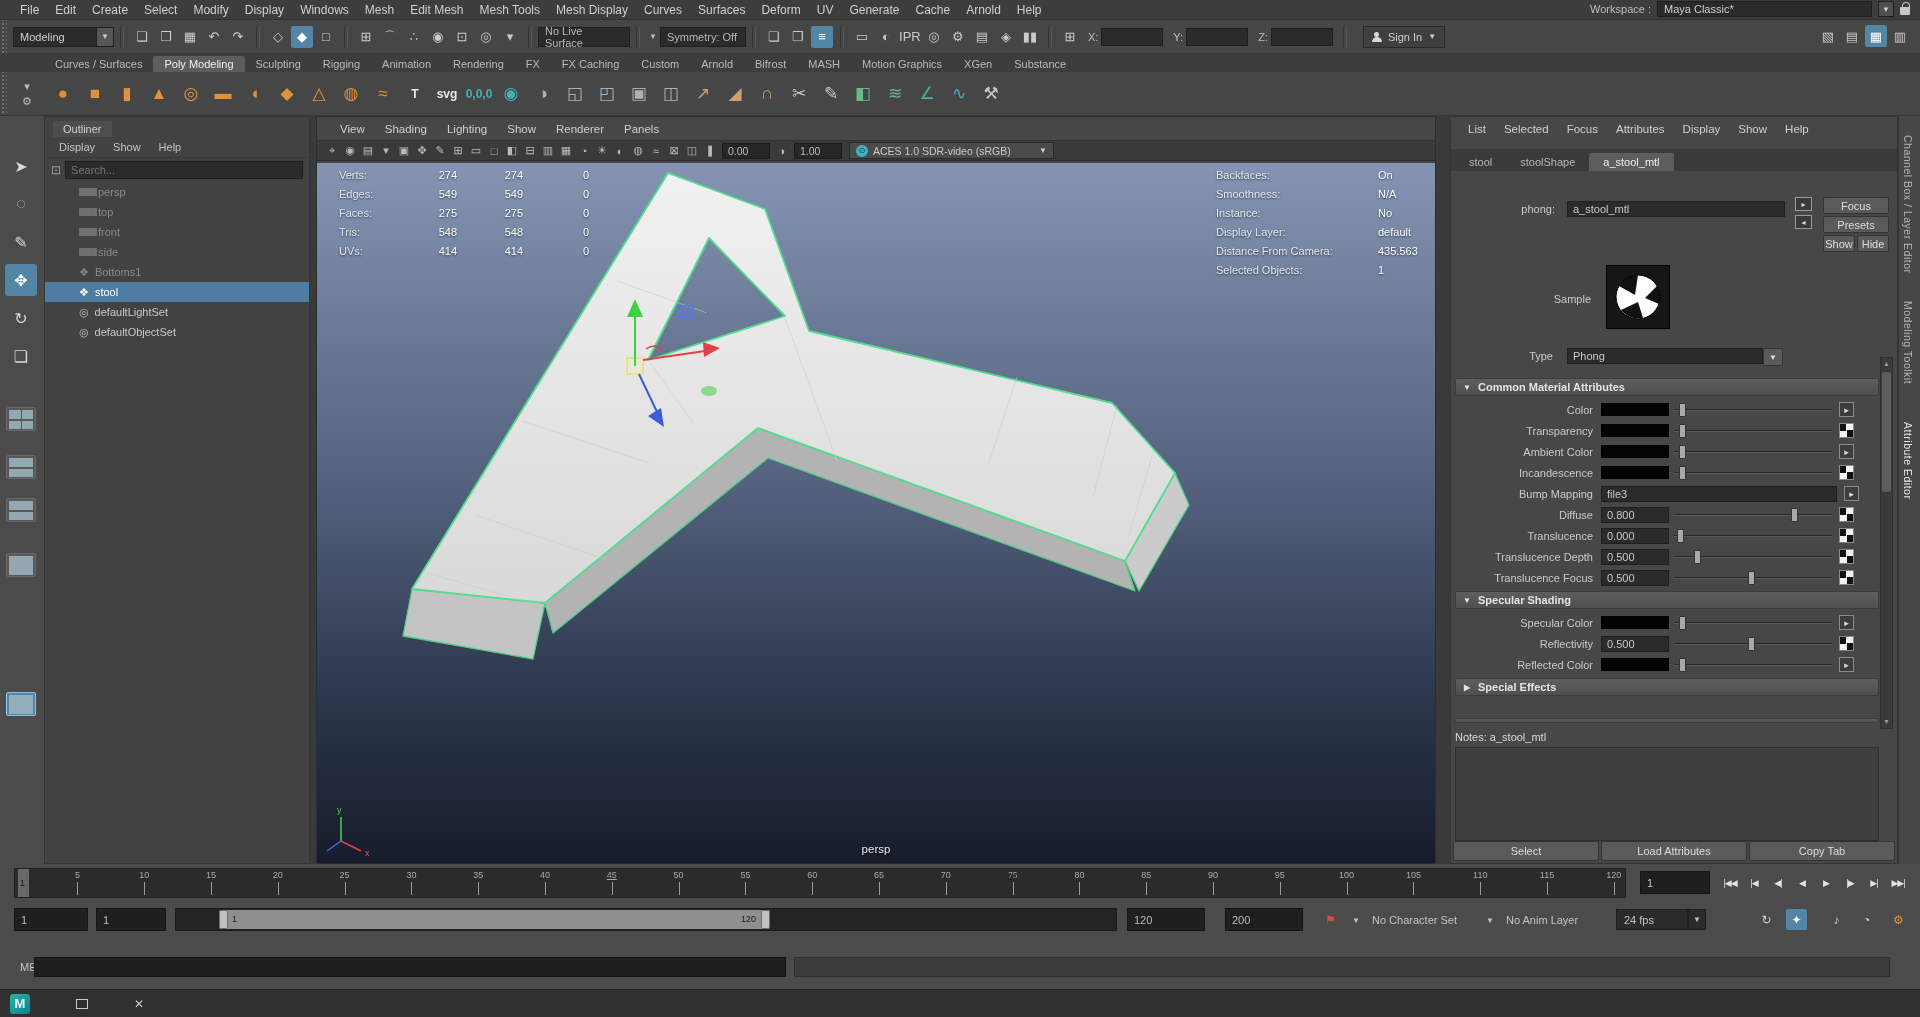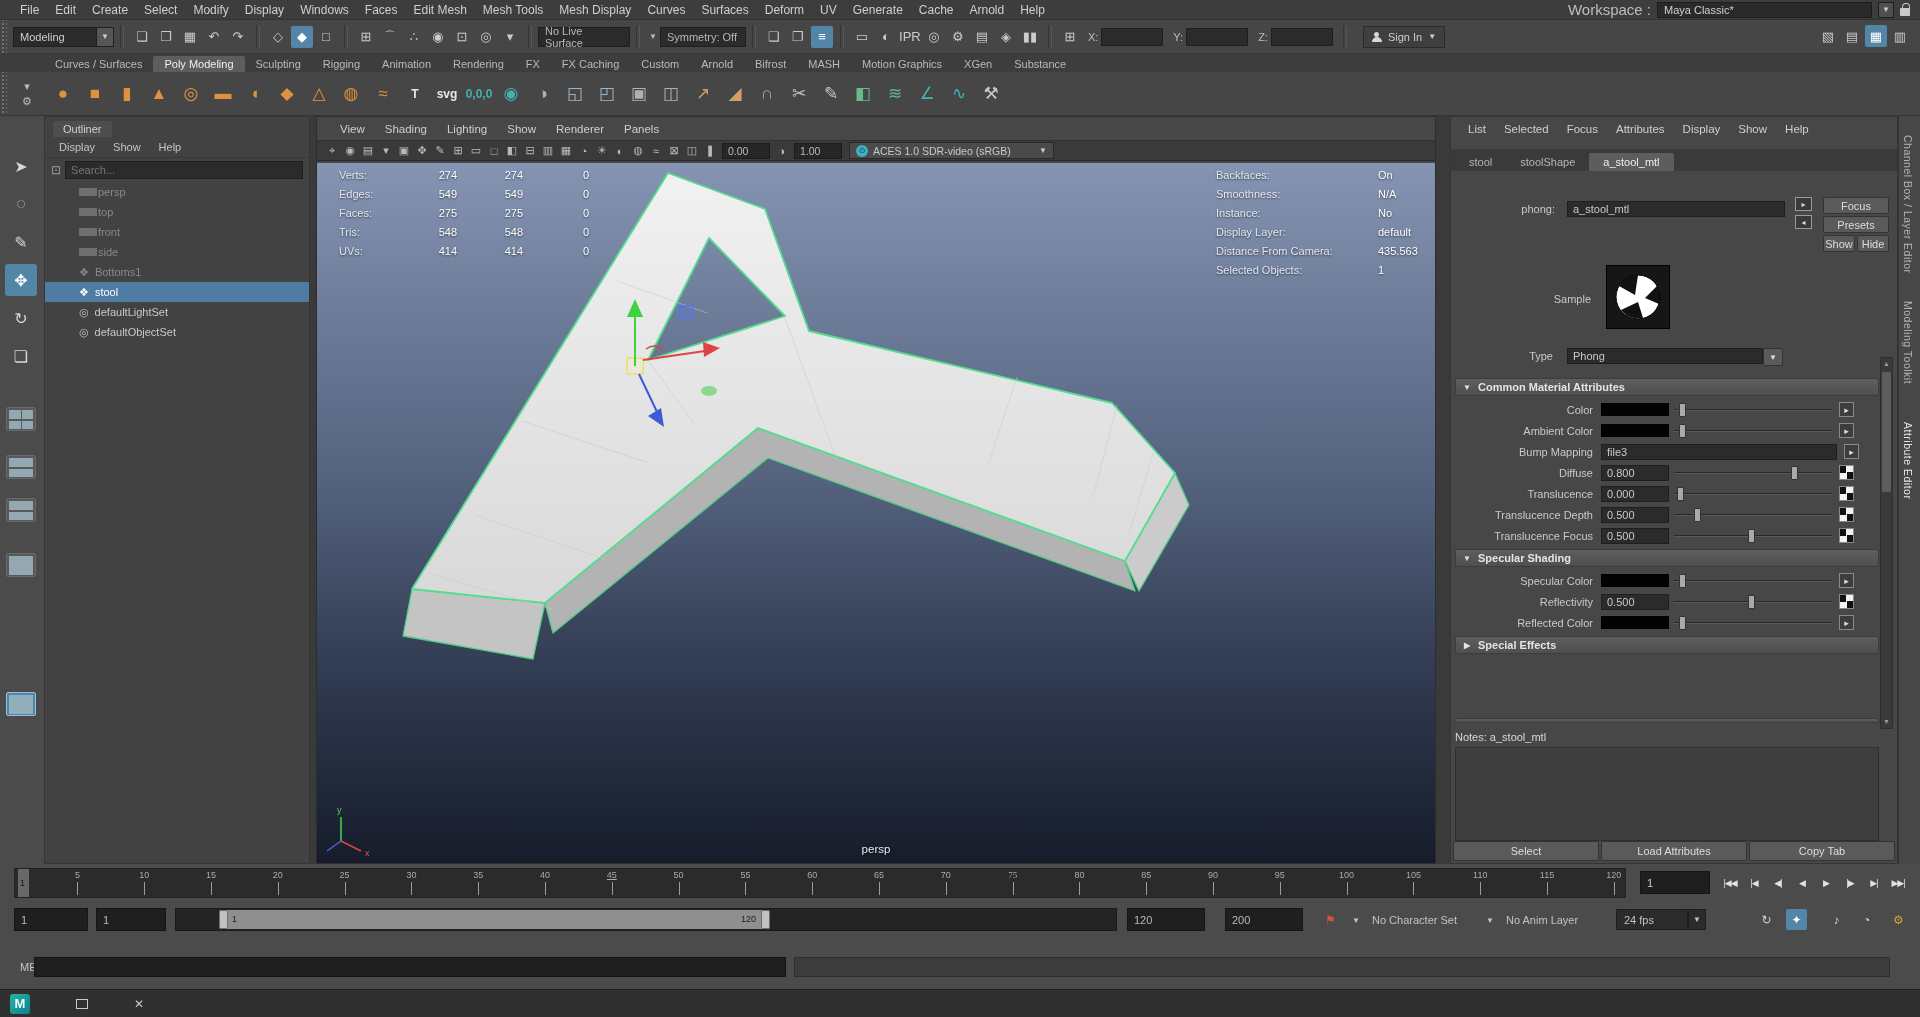--- a/index.html
+++ b/index.html
@@ -6,21 +6,21 @@
   html,body{background:#333}
   #root{position:relative;width:1920px;height:1017px;background:#4b4b4b;overflow:hidden;
         font-family:"Liberation Sans",sans-serif;font-size:11px;color:#ccc;-webkit-font-smoothing:antialiased}
   .abs{position:absolute}
   .flex{display:flex;align-items:center}
   .grip{width:7px;height:100%;background-image:radial-gradient(#6e6e6e 1px,transparent 1px);background-size:4px 4px;background-position:1px 2px}
   
   #menubar{left:0;top:0;width:1920px;height:20px;background:#3d3d3d;border-bottom:1px solid #313131;display:flex;align-items:center;padding-left:12px}
   .menu-item{padding:0 8px;font-size:12px;color:#cfcfcf;line-height:20px;cursor:default}
   #workspace{position:absolute;right:10px;top:1px;display:flex;align-items:center;gap:6px}
-  #workspace .lbl{color:#bdbdbd;font-size:15px}
+  #workspace .lbl{color:#bdbdbd;font-size:11px}
   #workspace .box{width:215px;height:16px;background:#2a2a2a;border:1px solid #1e1e1e;color:#cfcfcf;display:flex;align-items:center;padding:0 6px;font-size:11px}
   #workspace .dd{width:16px;height:16px;background:#4f4f4f;border:1px solid #1e1e1e;display:flex;align-items:center;justify-content:center;font-size:8px;color:#ccc}
   .lock{width:10px;height:8px;background:#c9c9c9;border-radius:1px;position:relative;margin-top:4px}
   .lock:before{content:'';position:absolute;left:2px;top:-5px;width:6px;height:6px;border:1.5px solid #c9c9c9;border-bottom:none;border-radius:4px 4px 0 0}
   
   #statusline{left:0;top:20px;width:1920px;height:34px;background:#464646;border-bottom:1px solid #3a3a3a;display:flex;align-items:center}
   .sl-sep{width:4px;height:24px;border-left:1px solid #353535;border-right:1px solid #585858;margin:0 6px;border-radius:2px}
   .sl-icon{width:22px;height:22px;margin:0 1px;display:flex;align-items:center;justify-content:center;font-size:13px;color:#cbcbcb;border-radius:2px}
   .sl-icon.active{background:#5285a6;color:#fff}
   .mode-dd{width:84px;height:20px;background:#2b2b2b;border:1px solid #1f1f1f;display:flex;align-items:center;padding:0 6px;color:#cfcfcf;margin-left:6px}
@@ -149,21 +149,21 @@
 
   <div id="menubar" class="abs">
     <div id="mb-items" class="flex">
         <span class="menu-item">File</span>
         <span class="menu-item">Edit</span>
         <span class="menu-item">Create</span>
         <span class="menu-item">Select</span>
         <span class="menu-item">Modify</span>
         <span class="menu-item">Display</span>
         <span class="menu-item">Windows</span>
-        <span class="menu-item">Faces</span>
+        <span class="menu-item">Mesh</span>
         <span class="menu-item">Edit Mesh</span>
         <span class="menu-item">Mesh Tools</span>
         <span class="menu-item">Mesh Display</span>
         <span class="menu-item">Curves</span>
         <span class="menu-item">Surfaces</span>
         <span class="menu-item">Deform</span>
         <span class="menu-item">UV</span>
         <span class="menu-item">Generate</span>
         <span class="menu-item">Cache</span>
         <span class="menu-item">Arnold</span>
@@ -599,27 +599,45 @@
         <div class="ae-row">
           <span class="ae-label">Color</span>
           <div class="ae-swatch"></div>
           <div class="ae-slider">
             <div class="groove"></div>
             <div class="handle" style="left: 5px;"></div>
           </div>
           <div class="ae-map arrow">▸</div>
         </div>
         <div class="ae-row">
+          <span class="ae-label">Transparency</span>
+          <div class="ae-swatch"></div>
+          <div class="ae-slider">
+            <div class="groove"></div>
+            <div class="handle" style="left: 5px;"></div>
+          </div>
+          <div class="ae-map checker"></div>
+        </div>
+        <div class="ae-row">
           <span class="ae-label">Ambient Color</span>
           <div class="ae-swatch"></div>
           <div class="ae-slider">
             <div class="groove"></div>
             <div class="handle" style="left: 5px;"></div>
           </div>
           <div class="ae-map arrow">▸</div>
+        </div>
+        <div class="ae-row">
+          <span class="ae-label">Incandescence</span>
+          <div class="ae-swatch"></div>
+          <div class="ae-slider">
+            <div class="groove"></div>
+            <div class="handle" style="left: 5px;"></div>
+          </div>
+          <div class="ae-map checker"></div>
         </div>
         <div class="ae-row">
           <span class="ae-label">Bump Mapping</span>
           <div class="ae-field wide">file3</div>
           <div class="ae-map arrow">▸</div>
         </div>
         <div class="ae-row">
           <span class="ae-label">Diffuse</span>
           <div class="ae-field">0.800</div>
           <div class="ae-slider">

